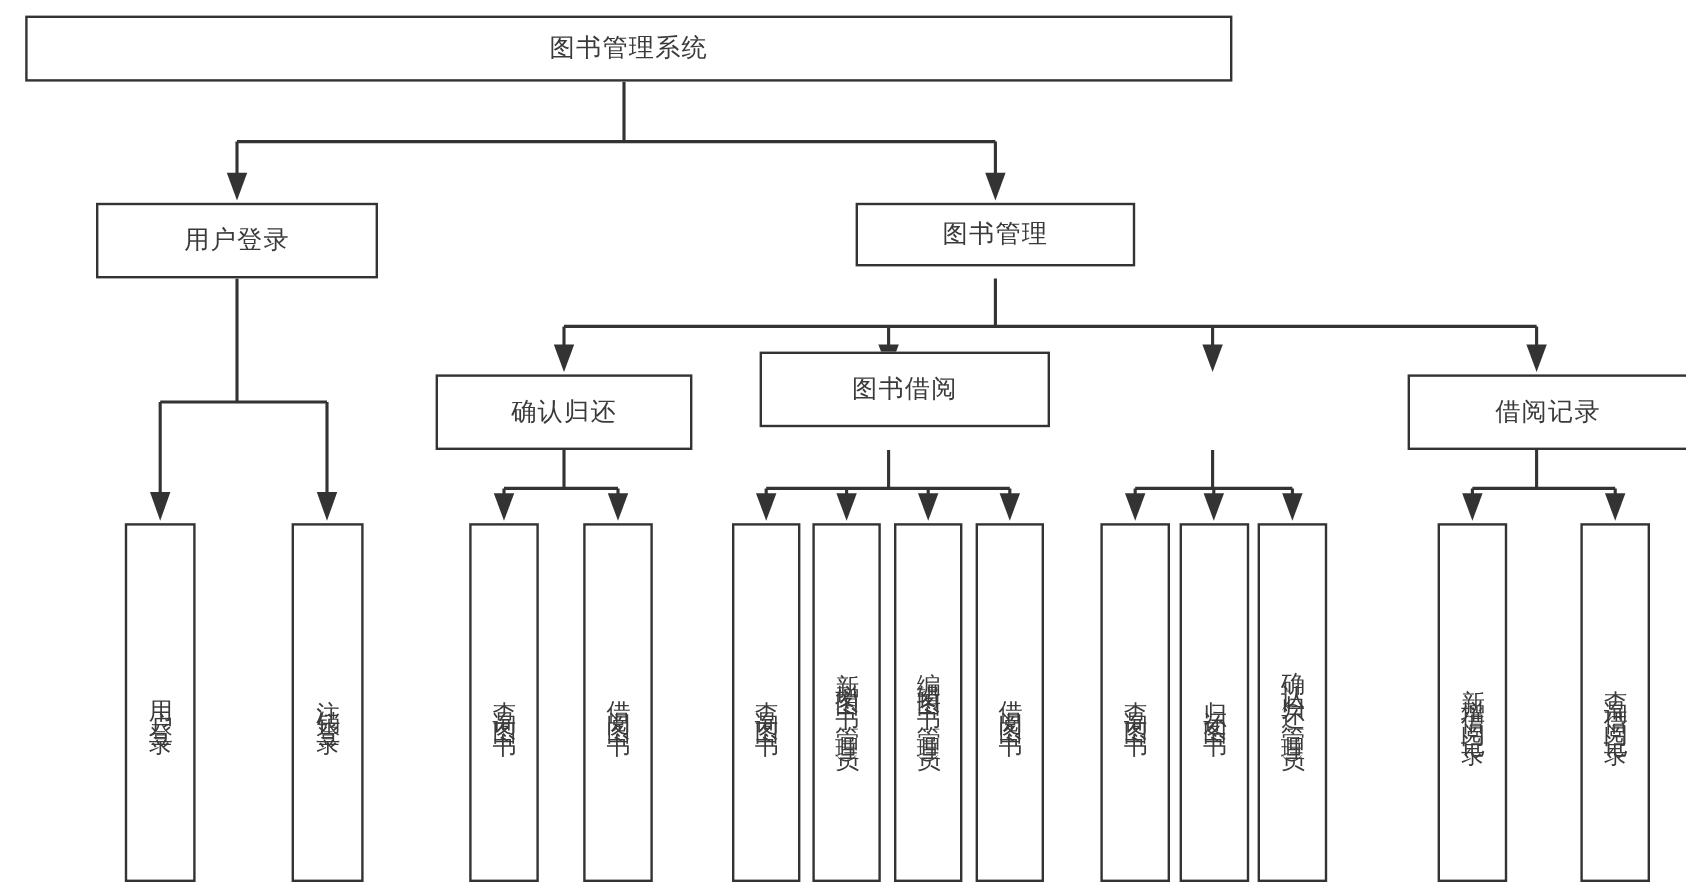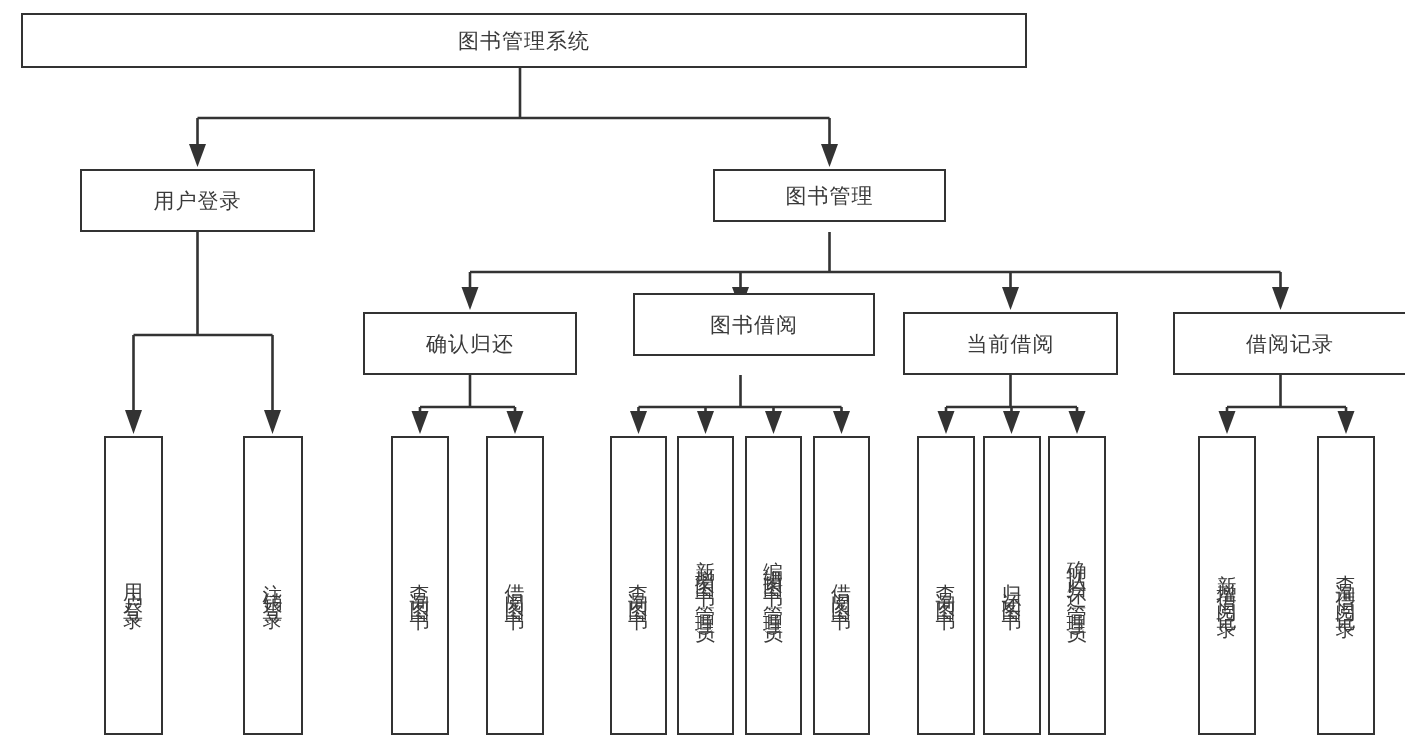--- a/index.html
+++ b/index.html
@@ -116,21 +116,20 @@
     <polygon points="1337.5,411 1354.5,411 1346,434"></polygon>
   </svg>
 
   <div class="node" style="left:21px;top:13px;width:1006px;height:55px;">图书管理系统</div>
 
   <div class="node" style="left:80px;top:169px;width:235px;height:63px;">用户登录</div>
   <div class="node" style="left:713px;top:169px;width:233px;height:53px;">图书管理</div>
 
   <div class="node" style="left:363px;top:312px;width:214px;height:63px;">确认归还</div>
   <div class="node" style="left:633px;top:293px;width:242px;height:63px;">图书借阅</div>
-  <div class="node" style="left:903px;top:312px;width:215px;height:63px;">当前借阅</div>
   <div class="node" style="left:1173px;top:312px;width:234px;height:63px;">借阅记录</div>
 
   <div class="vnode" style="left:104px;top:436px;width:59px;height:299px;">
     <span class="vtext">用户登录</span>
   </div>
   <div class="vnode" style="left:243px;top:436px;width:60px;height:299px;">
     <span class="vtext">注销登录</span>
   </div>
 
   <div class="vnode" style="left:391px;top:436px;width:58px;height:299px;">

